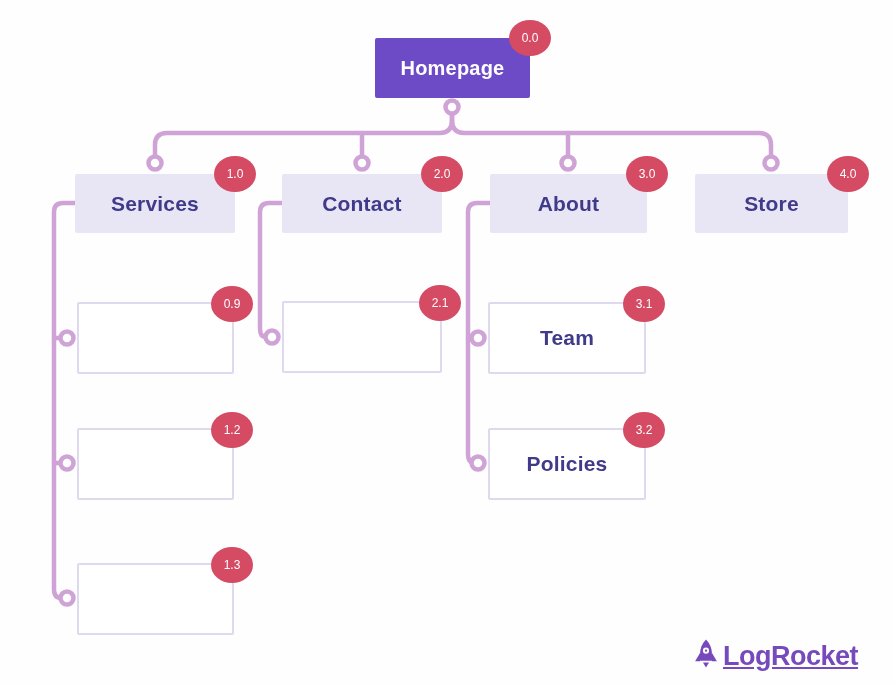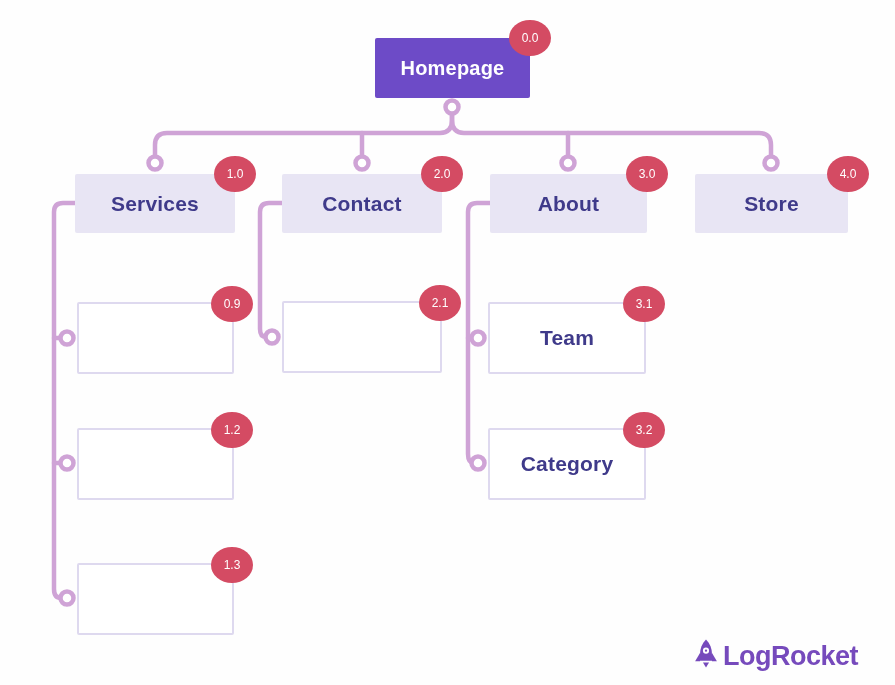--- a/index.html
+++ b/index.html
@@ -44,21 +44,21 @@
   #n-faqs     {left:695px;top:174px;width:153px;height:59px;}
   #n-category1{left:77px; top:302px;width:157px;height:72px;}
   #n-category2{left:77px; top:428px;width:157px;height:72px;}
   #n-category3{left:77px; top:563px;width:157px;height:72px;}
   #n-findstore{left:282px;top:301px;width:160px;height:72px;}
   #n-team     {left:488px;top:302px;width:158px;height:72px;}
   #n-policies {left:488px;top:428px;width:158px;height:72px;}
   
   #logo{
     position:absolute;left:692px;top:639px;z-index:2;display:flex;align-items:center;gap:3px;
-    color:var(--logo-color);font-size:27px;font-weight:600;letter-spacing:-0.5px;
+    color:var(--logo-color);font-size:27px;font-weight:600;letter-spacing:-0.5px;text-decoration:underline;
   }
   #logo svg{display:block;}
 </style>
 </head>
 <body>
 
 <div id="canvas">
 
   <svg id="connector-layer" width="895" height="685" viewBox="0 0 895 685">
 
@@ -129,21 +129,21 @@
   <div class="node node-page" id="n-findstore">
     <span class="badge">2.1</span>
   </div>
 
   <div class="node node-page" id="n-team">
     <span>Team</span>
     <span class="badge">3.1</span>
   </div>
 
   <div class="node node-page" id="n-policies">
-    <span>Category</span>
+    <span>Policies</span>
     <span class="badge">3.2</span>
   </div>
 
   <div id="logo">
     <span>
       <svg width="28" height="34" viewBox="0 0 24 30">
         <g fill="#764abc">
           <path d="M12 0.5 C15.6 4 17.3 8.6 17.3 13.6 L17.3 19.2 L6.7 19.2 L6.7 13.6 C6.7 8.6 8.4 4 12 0.5 Z"></path>
           <path d="M6.7 12.3 L2.4 19.6 L6.7 19.6 Z"></path>
           <path d="M17.3 12.3 L21.6 19.6 L17.3 19.6 Z"></path>

